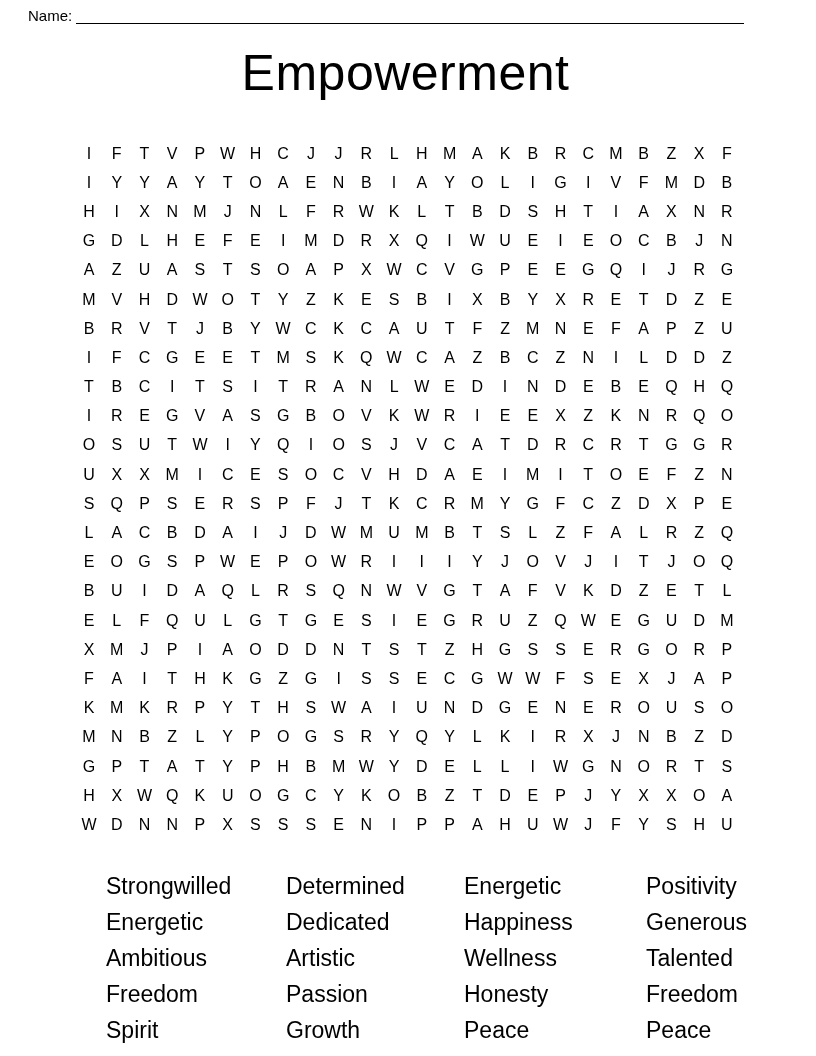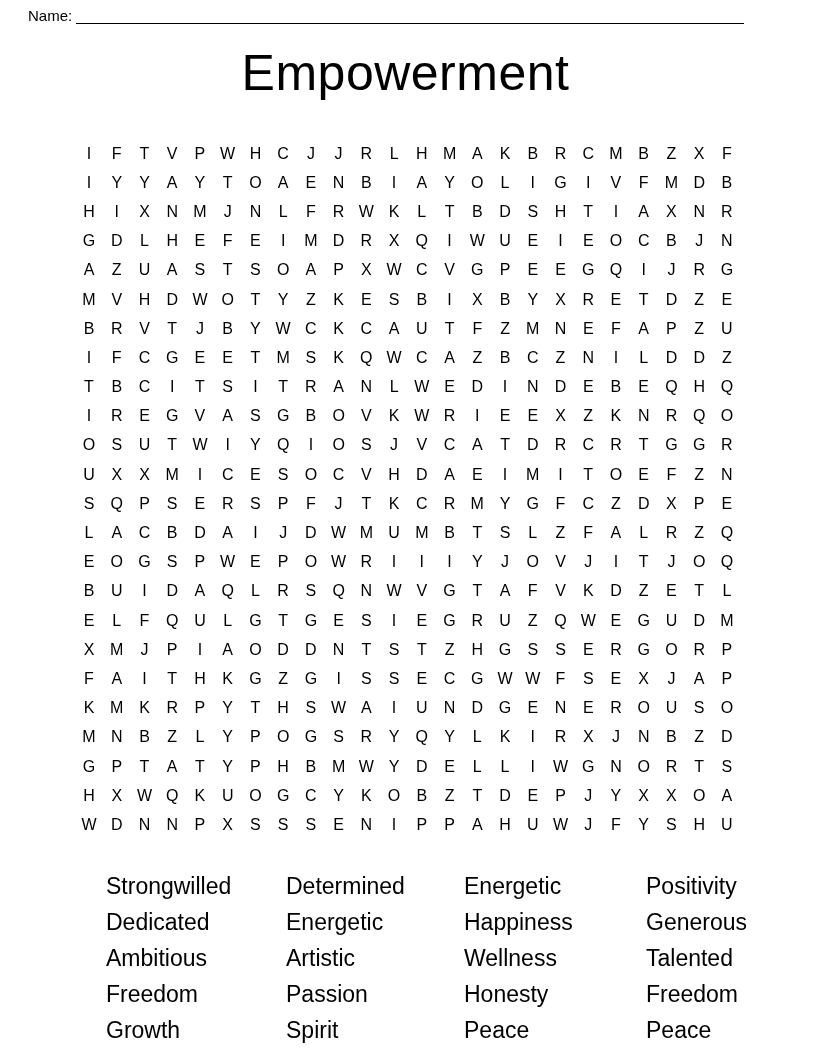--- a/index.html
+++ b/index.html
@@ -719,31 +719,31 @@
         <span class="grid-cell">H</span>
         <span class="grid-cell">U</span>
       </div>
     </div>
 
   <div class="words">
       <div class="word">Strongwilled</div>
       <div class="word">Determined</div>
       <div class="word">Energetic</div>
       <div class="word">Positivity</div>
+      <div class="word">Energetic</div>
       <div class="word">Dedicated</div>
-      <div class="word">Energetic</div>
       <div class="word">Happiness</div>
       <div class="word">Generous</div>
       <div class="word">Ambitious</div>
       <div class="word">Artistic</div>
       <div class="word">Wellness</div>
       <div class="word">Talented</div>
       <div class="word">Freedom</div>
       <div class="word">Passion</div>
       <div class="word">Honesty</div>
       <div class="word">Freedom</div>
+      <div class="word">Spirit</div>
       <div class="word">Growth</div>
-      <div class="word">Spirit</div>
       <div class="word">Peace</div>
       <div class="word">Peace</div>
     </div>
 
 </div>
 
 </body></html>

